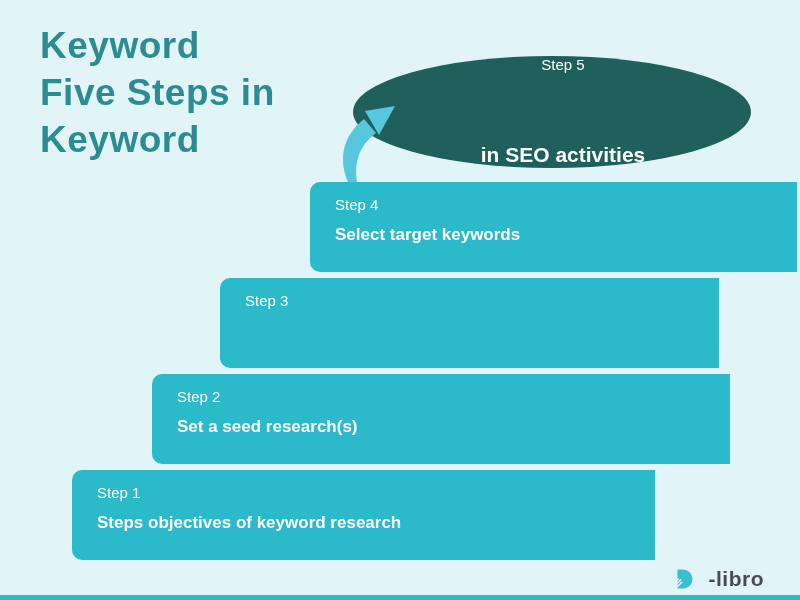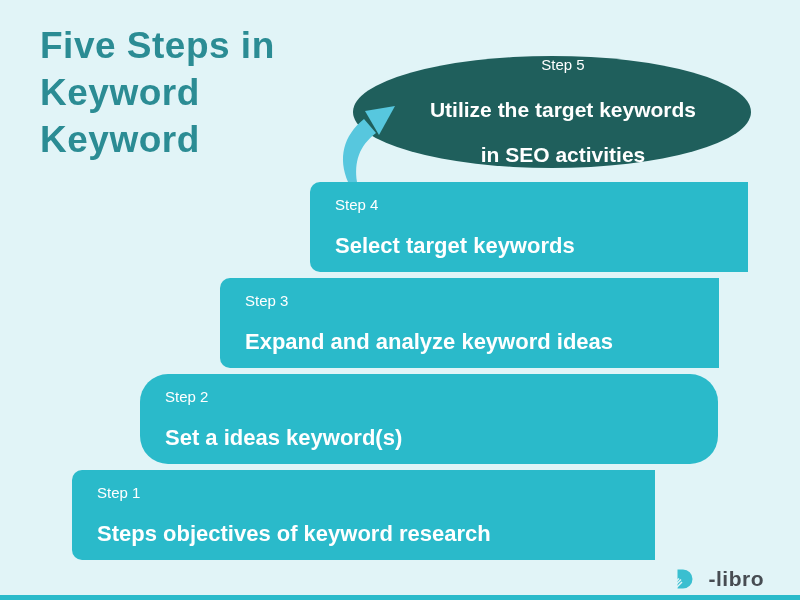--- a/index.html
+++ b/index.html
@@ -70,27 +70,27 @@
     border-radius: 10px 0 0 10px;
     color: #FFFFFF;
     box-sizing: border-box;
     padding: 14px 0 0 25px;
   }
   .step-box .step-label {
     font-size: 15px;
     font-weight: 400;
   }
   .step-box .step-text {
-    margin-top: 20px;
-    font-size: 22px;
+    margin-top: 12px;
+    font-size: 17px;
     font-weight: 700;
   }
-  .box-step4 { left: 310px; top: 182px; width: 438px; }
+  .box-step4 { left: 310px; top: 182px; width: 487px; }
   .box-step3 { left: 220px; top: 278px; width: 499px; }
-  .box-step2 { left: 140px; top: 374px; width: 578px; border-radius: 28px; }
+  .box-step2 { left: 152px; top: 374px; width: 578px; }
   .box-step1 { left: 72px;  top: 470px; width: 583px; }
 
   
   .footer-bar {
     position: absolute;
     left: 0;
     bottom: 0;
     width: 800px;
     height: 5px;
     background: #2ABACA;
@@ -110,49 +110,47 @@
     letter-spacing: 0.5px;
     line-height: 22px;
   }
 </style>
 </head>
 <body>
 
 <div class="canvas">
 
   <div class="title">
+    <div>Keyword</div>
     <div>Five Steps in</div>
-    <div>Keyword</div>
     <div>Keyword</div>
   </div>
 
   <div class="ellipse">
     <div class="step-label">Step 5</div>
-    <div class="big-line">Utilize the target keywords</div>
     <div class="big-line">in SEO activities</div>
   </div>
 
   <svg class="arrow-svg" viewBox="0 0 70 92" aria-hidden="true">
     <path d="M15,84 C5,60 10,38 31,21 L43,35 C26,48 21,64 24,84 Z" fill="#57C7DE"></path>
     <polygon points="62,8 32,13 46,37" fill="#57C7DE"></polygon>
   </svg>
 
   <div class="step-box box-step4">
     <div class="step-label">Step 4</div>
     <div class="step-text">Select target keywords</div>
   </div>
 
   <div class="step-box box-step3">
     <div class="step-label">Step 3</div>
-    <div class="step-text">Expand and analyze keyword ideas</div>
   </div>
 
   <div class="step-box box-step2">
     <div class="step-label">Step 2</div>
-    <div class="step-text">Set a ideas keyword(s)</div>
+    <div class="step-text">Set a seed research(s)</div>
   </div>
 
   <div class="step-box box-step1">
     <div class="step-label">Step 1</div>
     <div class="step-text">Steps objectives of keyword research</div>
   </div>
 
   <div class="footer-bar"></div>
 
   <div class="logo">

